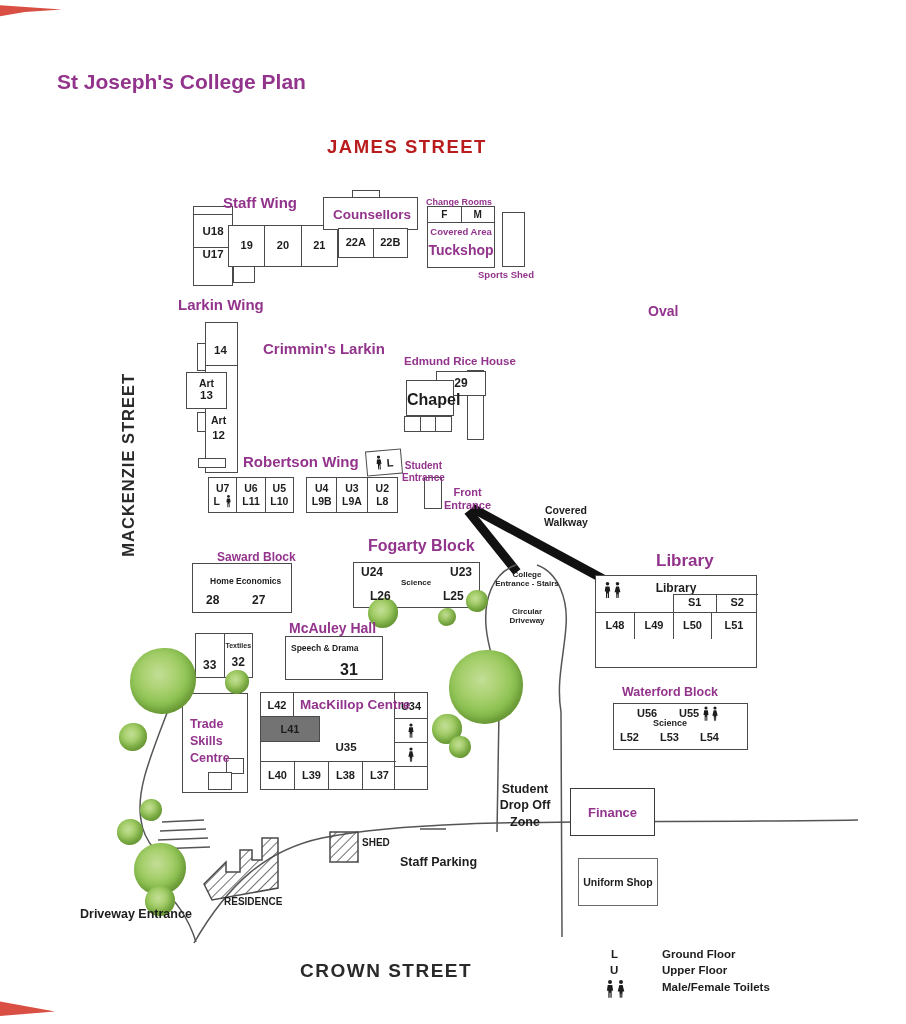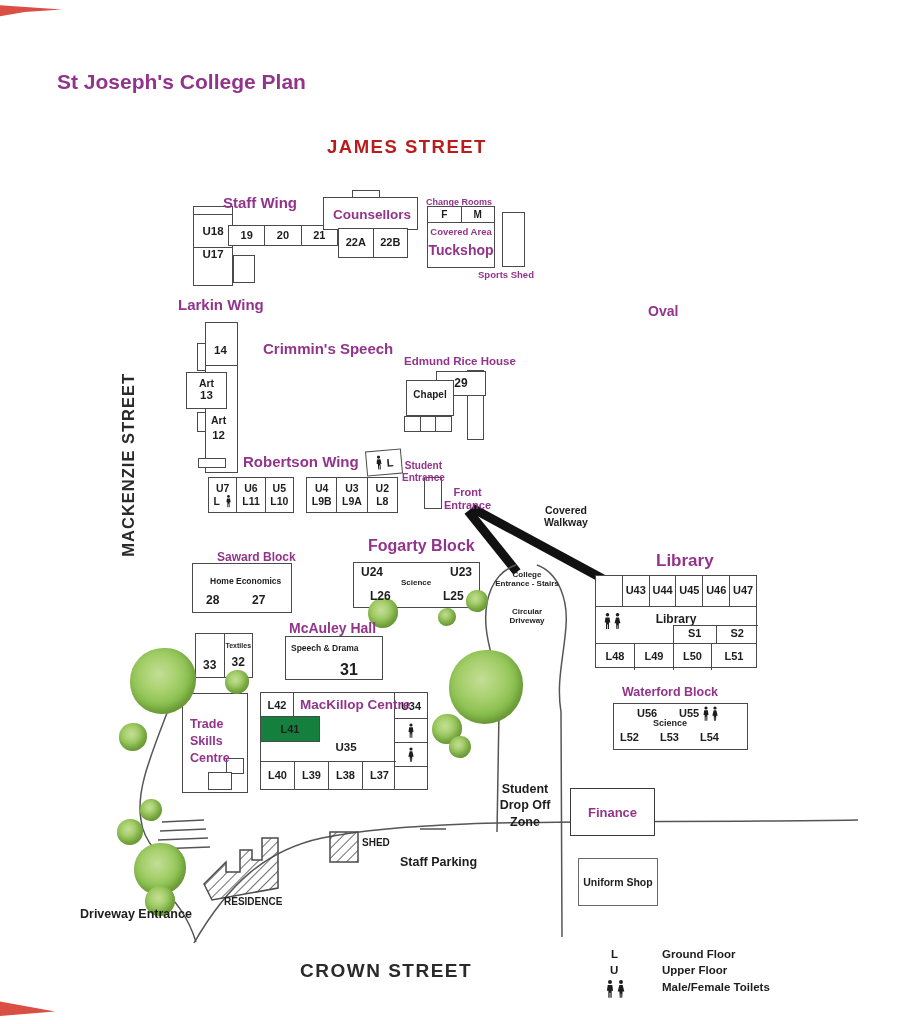--- a/index.html
+++ b/index.html
@@ -69,21 +69,21 @@
   <div class="t" style="left:300px;top:960px;font-size:19px;letter-spacing:1.5px;color:#2a2a2a">CROWN STREET</div>
   <div class="t p" style="left:648px;top:303px;font-size:14px">Oval</div>
 
   <div class="t p" style="left:223px;top:194px;font-size:15px">Staff Wing</div>
   <div class="bld stack" style="left:193px;top:206px;width:40px;height:80px">
     <div style="height:8px"></div>
     <div style="height:33px">U18</div>
     <div style="flex:1">U17</div>
   </div>
   <div class="bld" style="left:233px;top:255px;width:22px;height:28px"></div>
-  <div class="bld" style="left:228px;top:225px;width:110px;height:21px">
+  <div class="bld" style="left:228px;top:225px;width:110px;height:42px">
     <div class="row">
       <div class="c">19</div>
       <div class="c">20</div>
       <div class="c">21</div>
     </div>
   </div>
   <div class="bld" style="left:352px;top:190px;width:28px;height:9px"></div>
   <div class="bld" style="left:323px;top:197px;width:95px;height:33px"></div>
   <div class="t p" style="left:333px;top:207px;font-size:13.5px">Counsellors</div>
   <div class="bld" style="left:338px;top:228px;width:70px;height:30px">
@@ -115,32 +115,32 @@
   <div class="t" style="left:214px;top:344px;font-size:11.5px;z-index:3">14</div>
   <div style="position:absolute;left:206px;top:365px;width:31px;border-top:1.5px solid #4a4a4a;z-index:3"></div>
   <div class="bld ctr" style="left:186px;top:372px;width:41px;height:37px;z-index:3;padding-top:4px">
     <div class="t" style="position:static;font-size:10.5px">Art</div>
     <div class="t" style="position:static;font-size:11.5px">13</div>
   </div>
   <div class="t" style="left:211px;top:414px;font-size:10.5px;text-align:center;z-index:3">
     <div>Art</div>
     <div style="font-size:11.5px;margin-top:3px">12</div>
   </div>
-  <div class="t p" style="left:263px;top:340px;font-size:15px">Crimmin's Speech</div>
+  <div class="t p" style="left:263px;top:340px;font-size:15px">Crimmin's Larkin</div>
 
   <div class="t p" style="left:404px;top:355px;font-size:11.5px">Edmund Rice House</div>
   <div class="bld" style="left:467px;top:370px;width:17px;height:70px"></div>
   <div class="bld" style="left:436px;top:371px;width:50px;height:25px">
     <div class="row">
         <div class="c" style="font-size:12px">29</div>
       </div>
   </div>
   <div class="bld" style="left:406px;top:380px;width:48px;height:36px">
     <div class="row">
-        <div class="c" style="font-size:10px;justify-content:flex-end;padding-bottom:14px">Chapel</div>
+        <div class="c" style="font-size:16px;justify-content:flex-end;padding-bottom:6px">Chapel</div>
       </div>
   </div>
   <div class="bld" style="left:404px;top:416px;width:48px;height:16px">
     <div class="row">
         <div class="c"></div>
         <div class="c"></div>
         <div class="c"></div>
       </div>
   </div>
   <div class="bld" style="left:424px;top:477px;width:18px;height:32px"></div>
@@ -220,28 +220,20 @@
     <div>College</div>
       <div>Entrance - Stairs</div>
   </div>
   <div class="t ctr" style="left:498px;top:607px;width:58px;font-size:8px;z-index:6">
     <div>Circular</div>
       <div>Driveway</div>
   </div>
 
   <div class="t p" style="left:656px;top:551px;font-size:17px">Library</div>
   <div class="bld" style="left:595px;top:575px;width:162px;height:93px">
-    <div class="row" style="height:30px;border-bottom:1.5px solid #4a4a4a">
-      <div class="c"></div>
-      <div class="c">U43</div>
-      <div class="c">U44</div>
-      <div class="c">U45</div>
-      <div class="c">U46</div>
-      <div class="c">U47</div>
-    </div>
     <div style="position:relative;height:35.5px;border-bottom:1.5px solid #4a4a4a">
       <span class="pair" style="position:absolute;left:7px;top:6px">
         <svg class="person" viewBox="0 0 24 46" width="9" height="17">
             <circle cx="12" cy="5" r="4.8"></circle>
             <path d="M6.5,12 H17.5 L19.5,26 H16 V43 H13 V31 H11 V43 H8 V26 H4.5 Z"></path>
           </svg>
         <svg class="person" viewBox="0 0 24 46" width="9" height="17">
             <circle cx="12" cy="5" r="4.8"></circle>
             <path d="M8,12 H16 L20,28 H15.8 L15,43 H12.6 V33 H11.4 V43 H9 L8.2,28 H4 Z"></path>
           </svg>
@@ -297,21 +289,21 @@
       <div style="height:23px;border-bottom:1.5px solid #4a4a4a;display:flex;align-items:center;justify-content:center">
         <svg class="person" viewBox="0 0 24 46" width="8" height="16">
             <circle cx="12" cy="5" r="4.8"></circle>
             <path d="M8,12 H16 L20,28 H15.8 L15,43 H12.6 V33 H11.4 V43 H9 L8.2,28 H4 Z"></path>
           </svg>
       </div>
     </div>
 
     <div style="position:absolute;left:0;top:0;width:33px;height:25px;border-right:1.5px solid #4a4a4a;border-bottom:1.5px solid #4a4a4a;display:flex;align-items:center;justify-content:center;font-weight:700;font-size:11px;box-sizing:border-box">L42</div>
 
-    <div style="position:absolute;left:-1px;top:23px;width:60px;height:26px;border:1.5px solid #4a4a4a;display:flex;align-items:center;justify-content:center;font-weight:700;font-size:11px;box-sizing:border-box;background:#15803d">L41</div>
+    <div style="position:absolute;left:-1px;top:23px;width:60px;height:26px;border:1.5px solid #4a4a4a;display:flex;align-items:center;justify-content:center;font-weight:700;font-size:11px;box-sizing:border-box;background:#737373">L41</div>
 
     <div style="position:absolute;left:60px;top:48px;width:50px;text-align:center;font-weight:700;font-size:11.5px">U35</div>
 
     <div style="position:absolute;left:0;bottom:0;width:135px;height:28px;border-top:1.5px solid #4a4a4a;display:flex;box-sizing:border-box">
       <div class="c">L40</div>
       <div class="c">L39</div>
       <div class="c">L38</div>
       <div class="c">L37</div>
     </div>
   </div>

